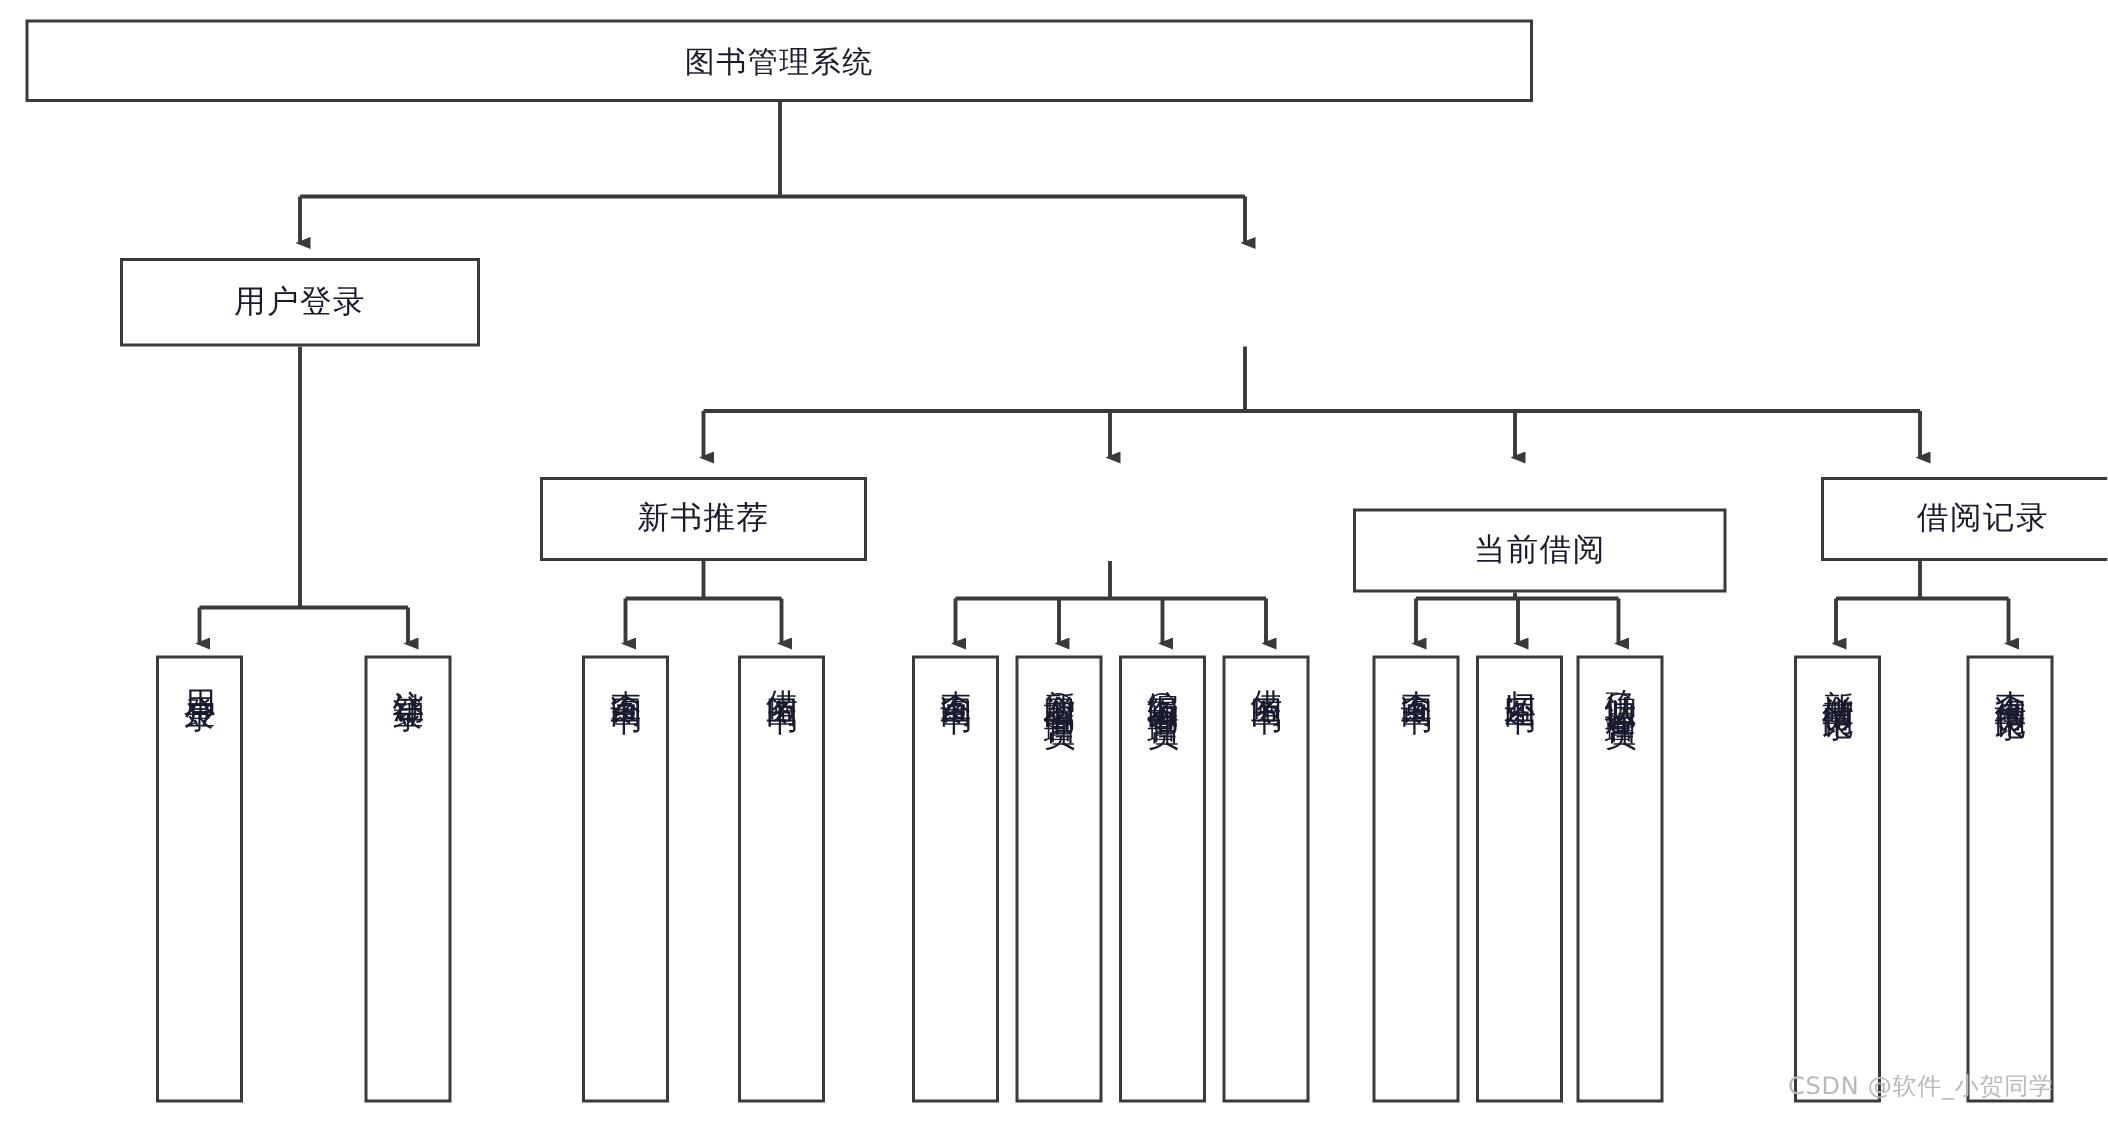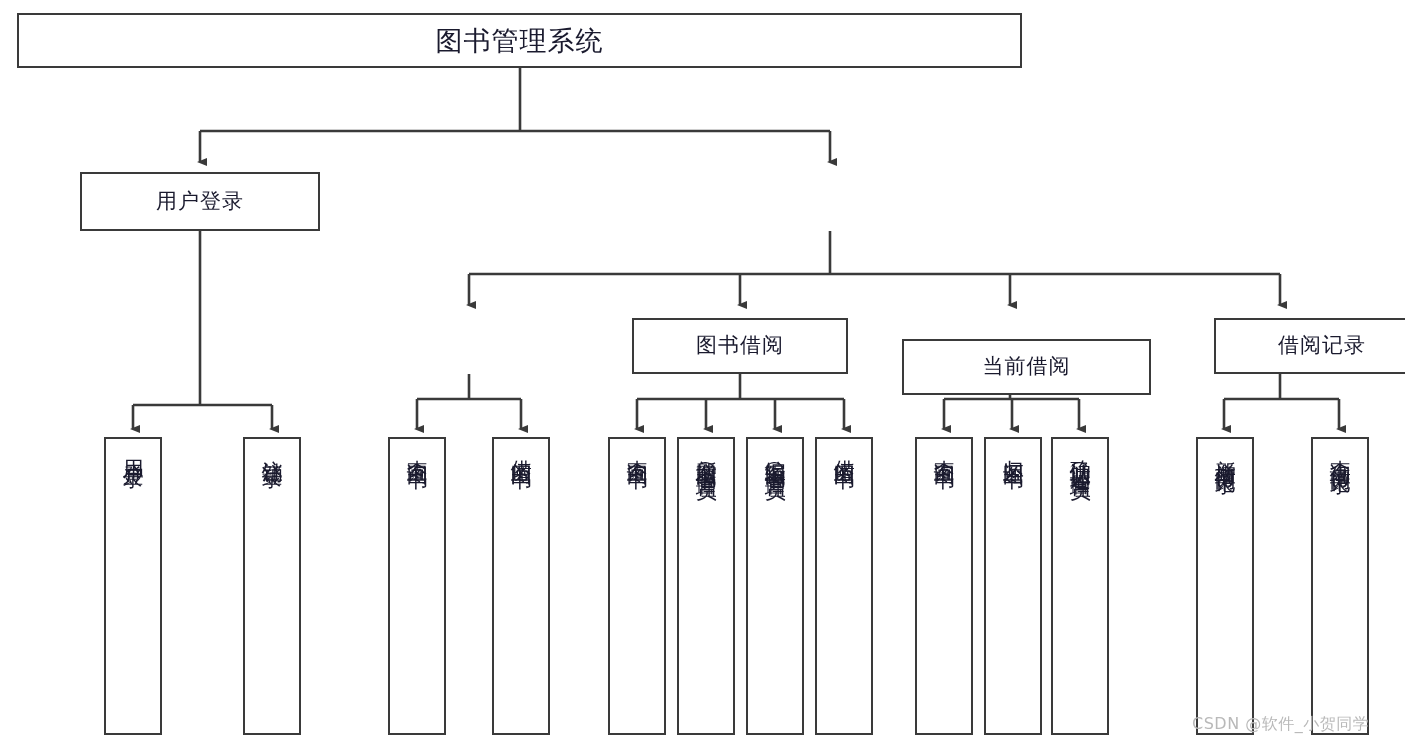--- a/index.html
+++ b/index.html
@@ -49,21 +49,21 @@
     padding-top: 4px;
   }
   .node.vert .vlabel {
     writing-mode: vertical-rl;
     text-orientation: upright;
     white-space: nowrap;
     line-height: 1.08;
     letter-spacing: 3px;
   }
   .node.root {
-    font-size: 27px;
+    font-size: 20px;
   }
   .watermark {
     position: absolute;
     left: 1192px;
     top: 714px;
     font-size: 16px;
     color: #b9b9b9;
     white-space: nowrap;
     letter-spacing: 0.5px;
   }
@@ -124,22 +124,22 @@
   </svg>
 
   <div class="node horiz root" style="left:17px; top:13px; width:1005px; height:55px;">
     <span>图书管理系统</span>
   </div>
 
   <div class="node horiz" style="left:80px; top:172px; width:240px; height:59px;">
     <span>用户登录</span>
   </div>
 
-  <div class="node horiz" style="left:632px; top:318px; width:216px; height:56px;">
-    <span>图书借阅</span>
+  <div class="node horiz" style="left:360px; top:318px; width:218px; height:56px;">
+    <span>新书推荐</span>
   </div>
   <div class="node horiz" style="left:902px; top:318px; width:249px; height:56px;margin-top:21px;">
     <span>当前借阅</span>
   </div>
   <div class="node horiz" style="left:1172px; top:318px; width:216px; height:56px;margin-left:42px;">
     <span>借阅记录</span>
   </div>
 
   <div class="node vert" style="left:104px; top:437px; width:58px; height:298px;">
     <span class="vlabel">用户登录</span>

